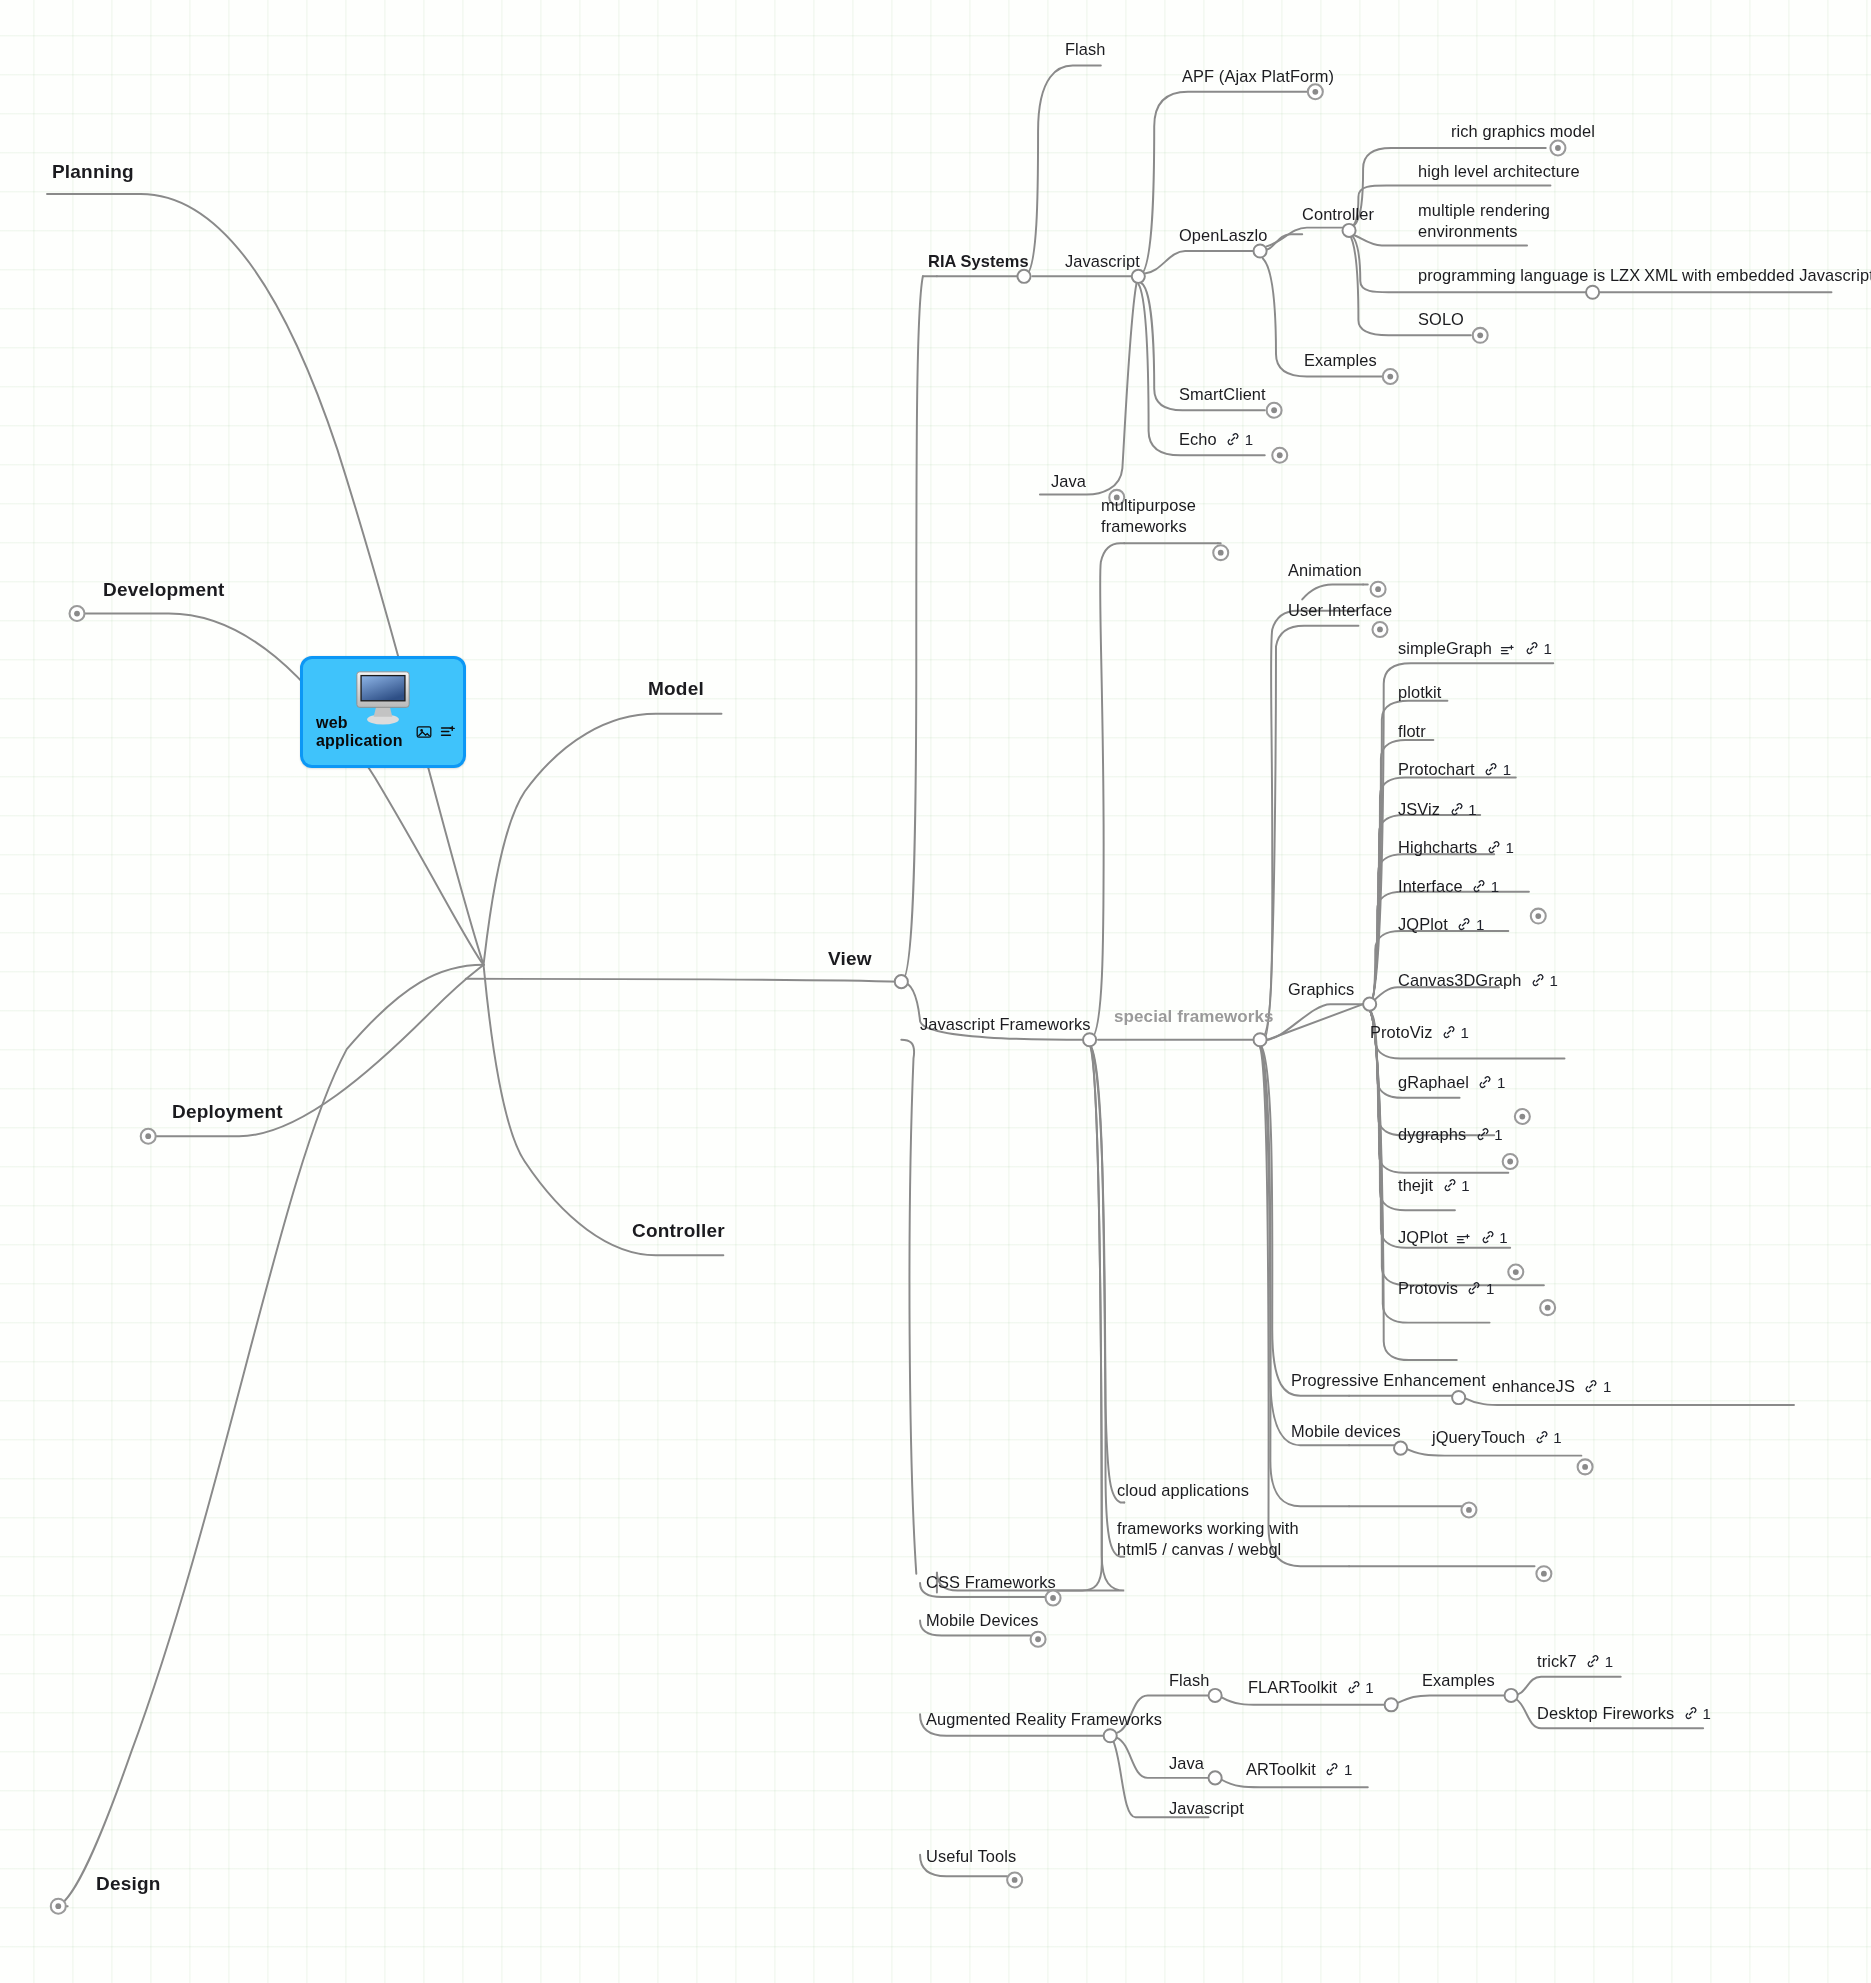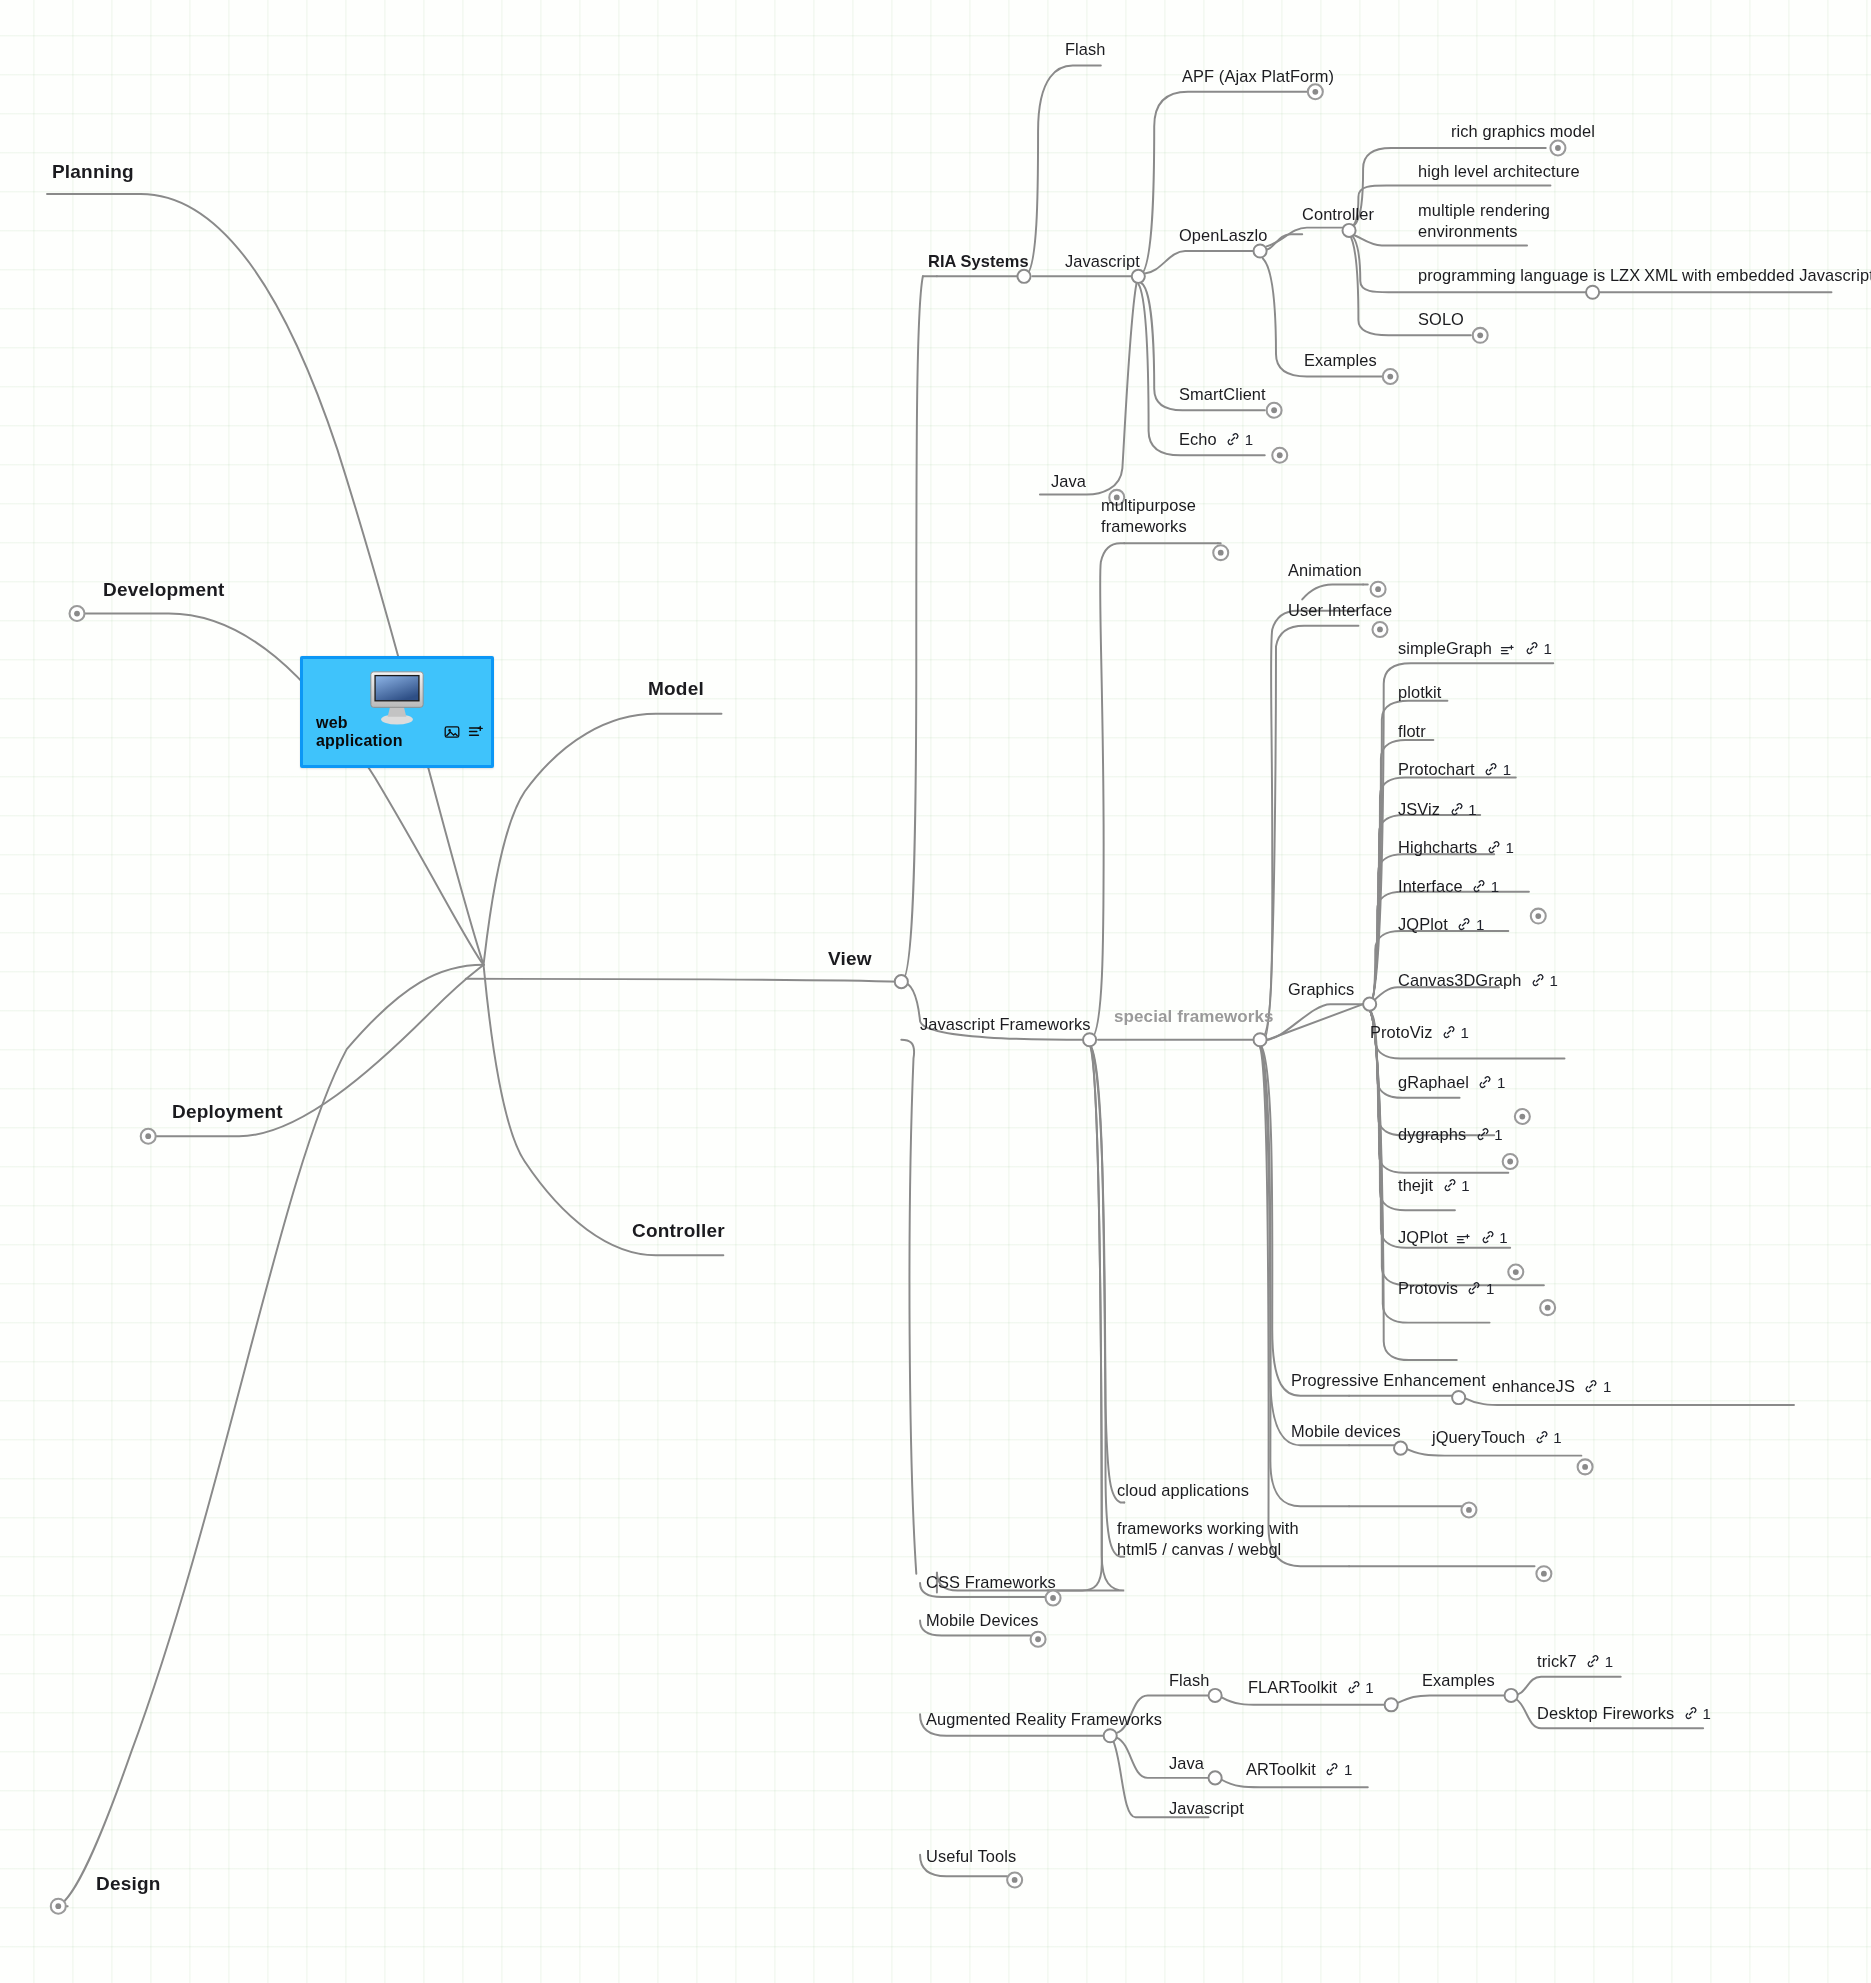--- a/index.html
+++ b/index.html
@@ -56,22 +56,22 @@
     color: #20222b;
     font-size: 15px;
     transform: translateY(-0.9px);
   }
   .badge svg { display: block; }
 
   
   #root {
     position: absolute;
     left: 300px; top: 656px;
-    width: 194px; height: 112px;
-    border-radius: 2px;
+    width: 166px; height: 112px;
+    border-radius: 12px;
     background: #3fc3fb;
     border: 3.7px solid #0c97f5;
     box-shadow: 0 0.9px 1.9px rgba(0,0,0,0.13);
     z-index: 5;
   }
   #root .mon { position: absolute; left: 50%; top: 11.2px; transform: translateX(-50%); }
   #root .rowlbl {
     position: absolute; left: 13px; bottom: 15px; right: 7.5px;
     display: flex; align-items: center; gap: 7.5px;
   }

